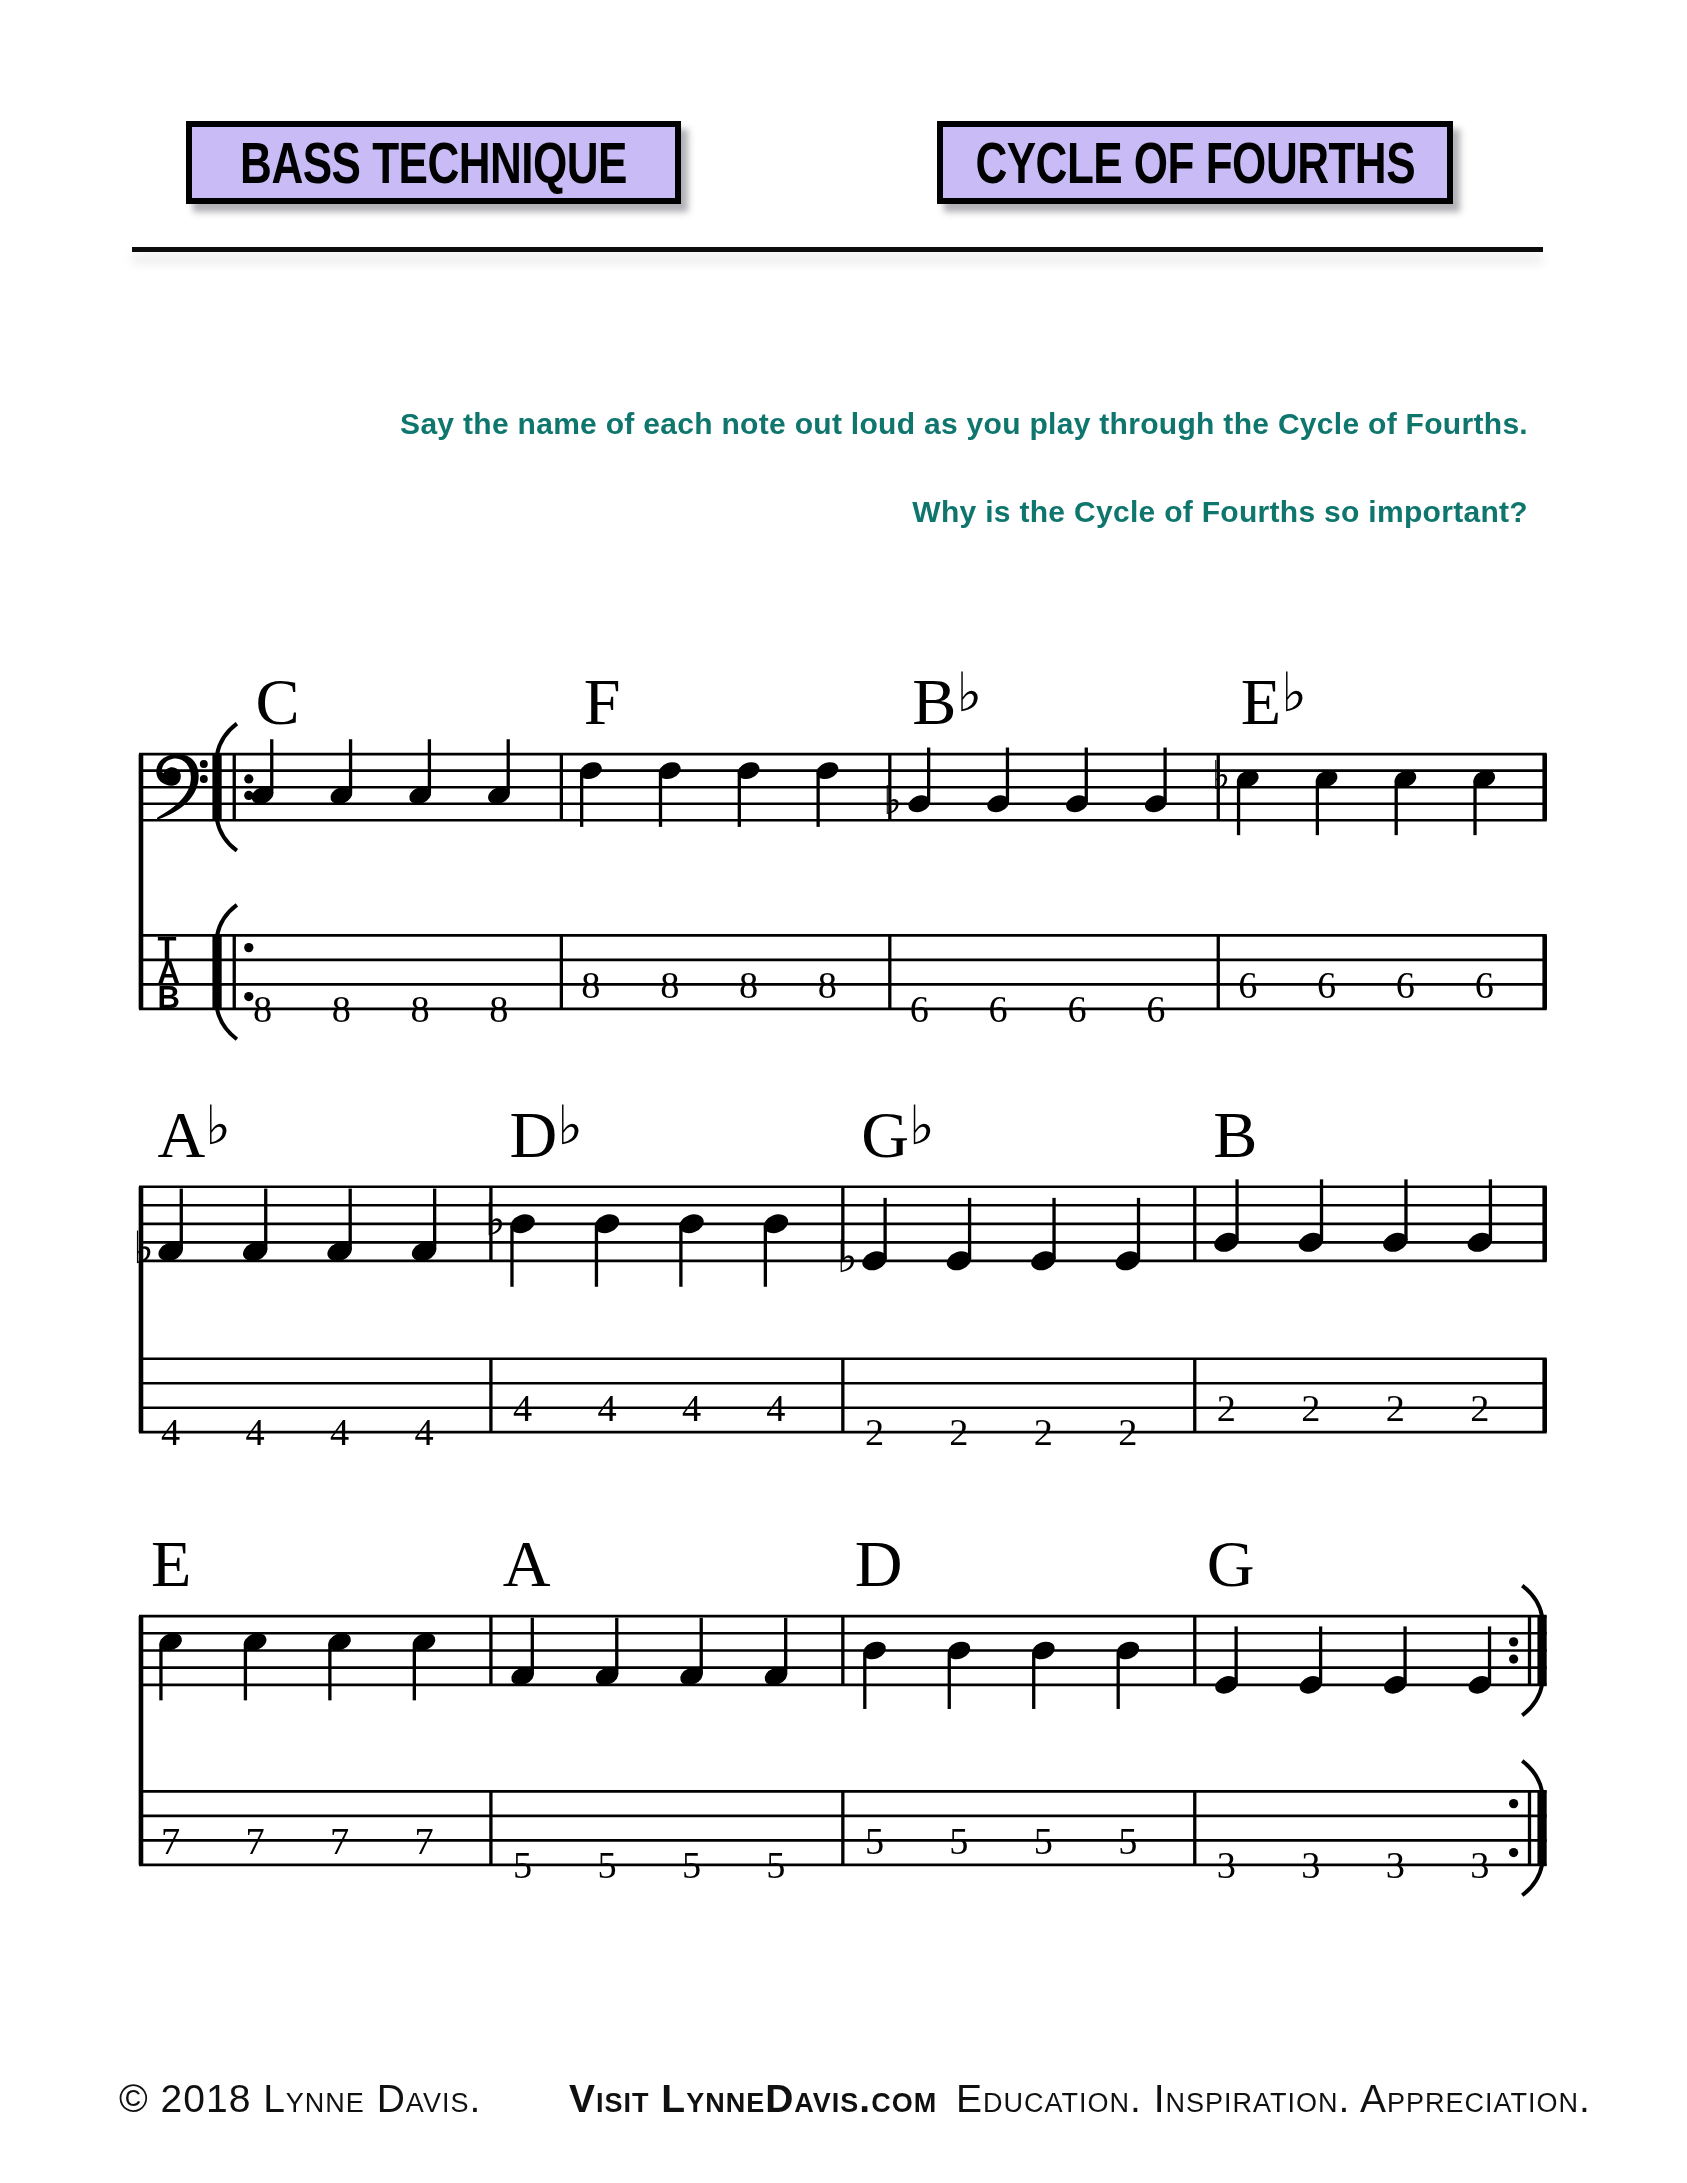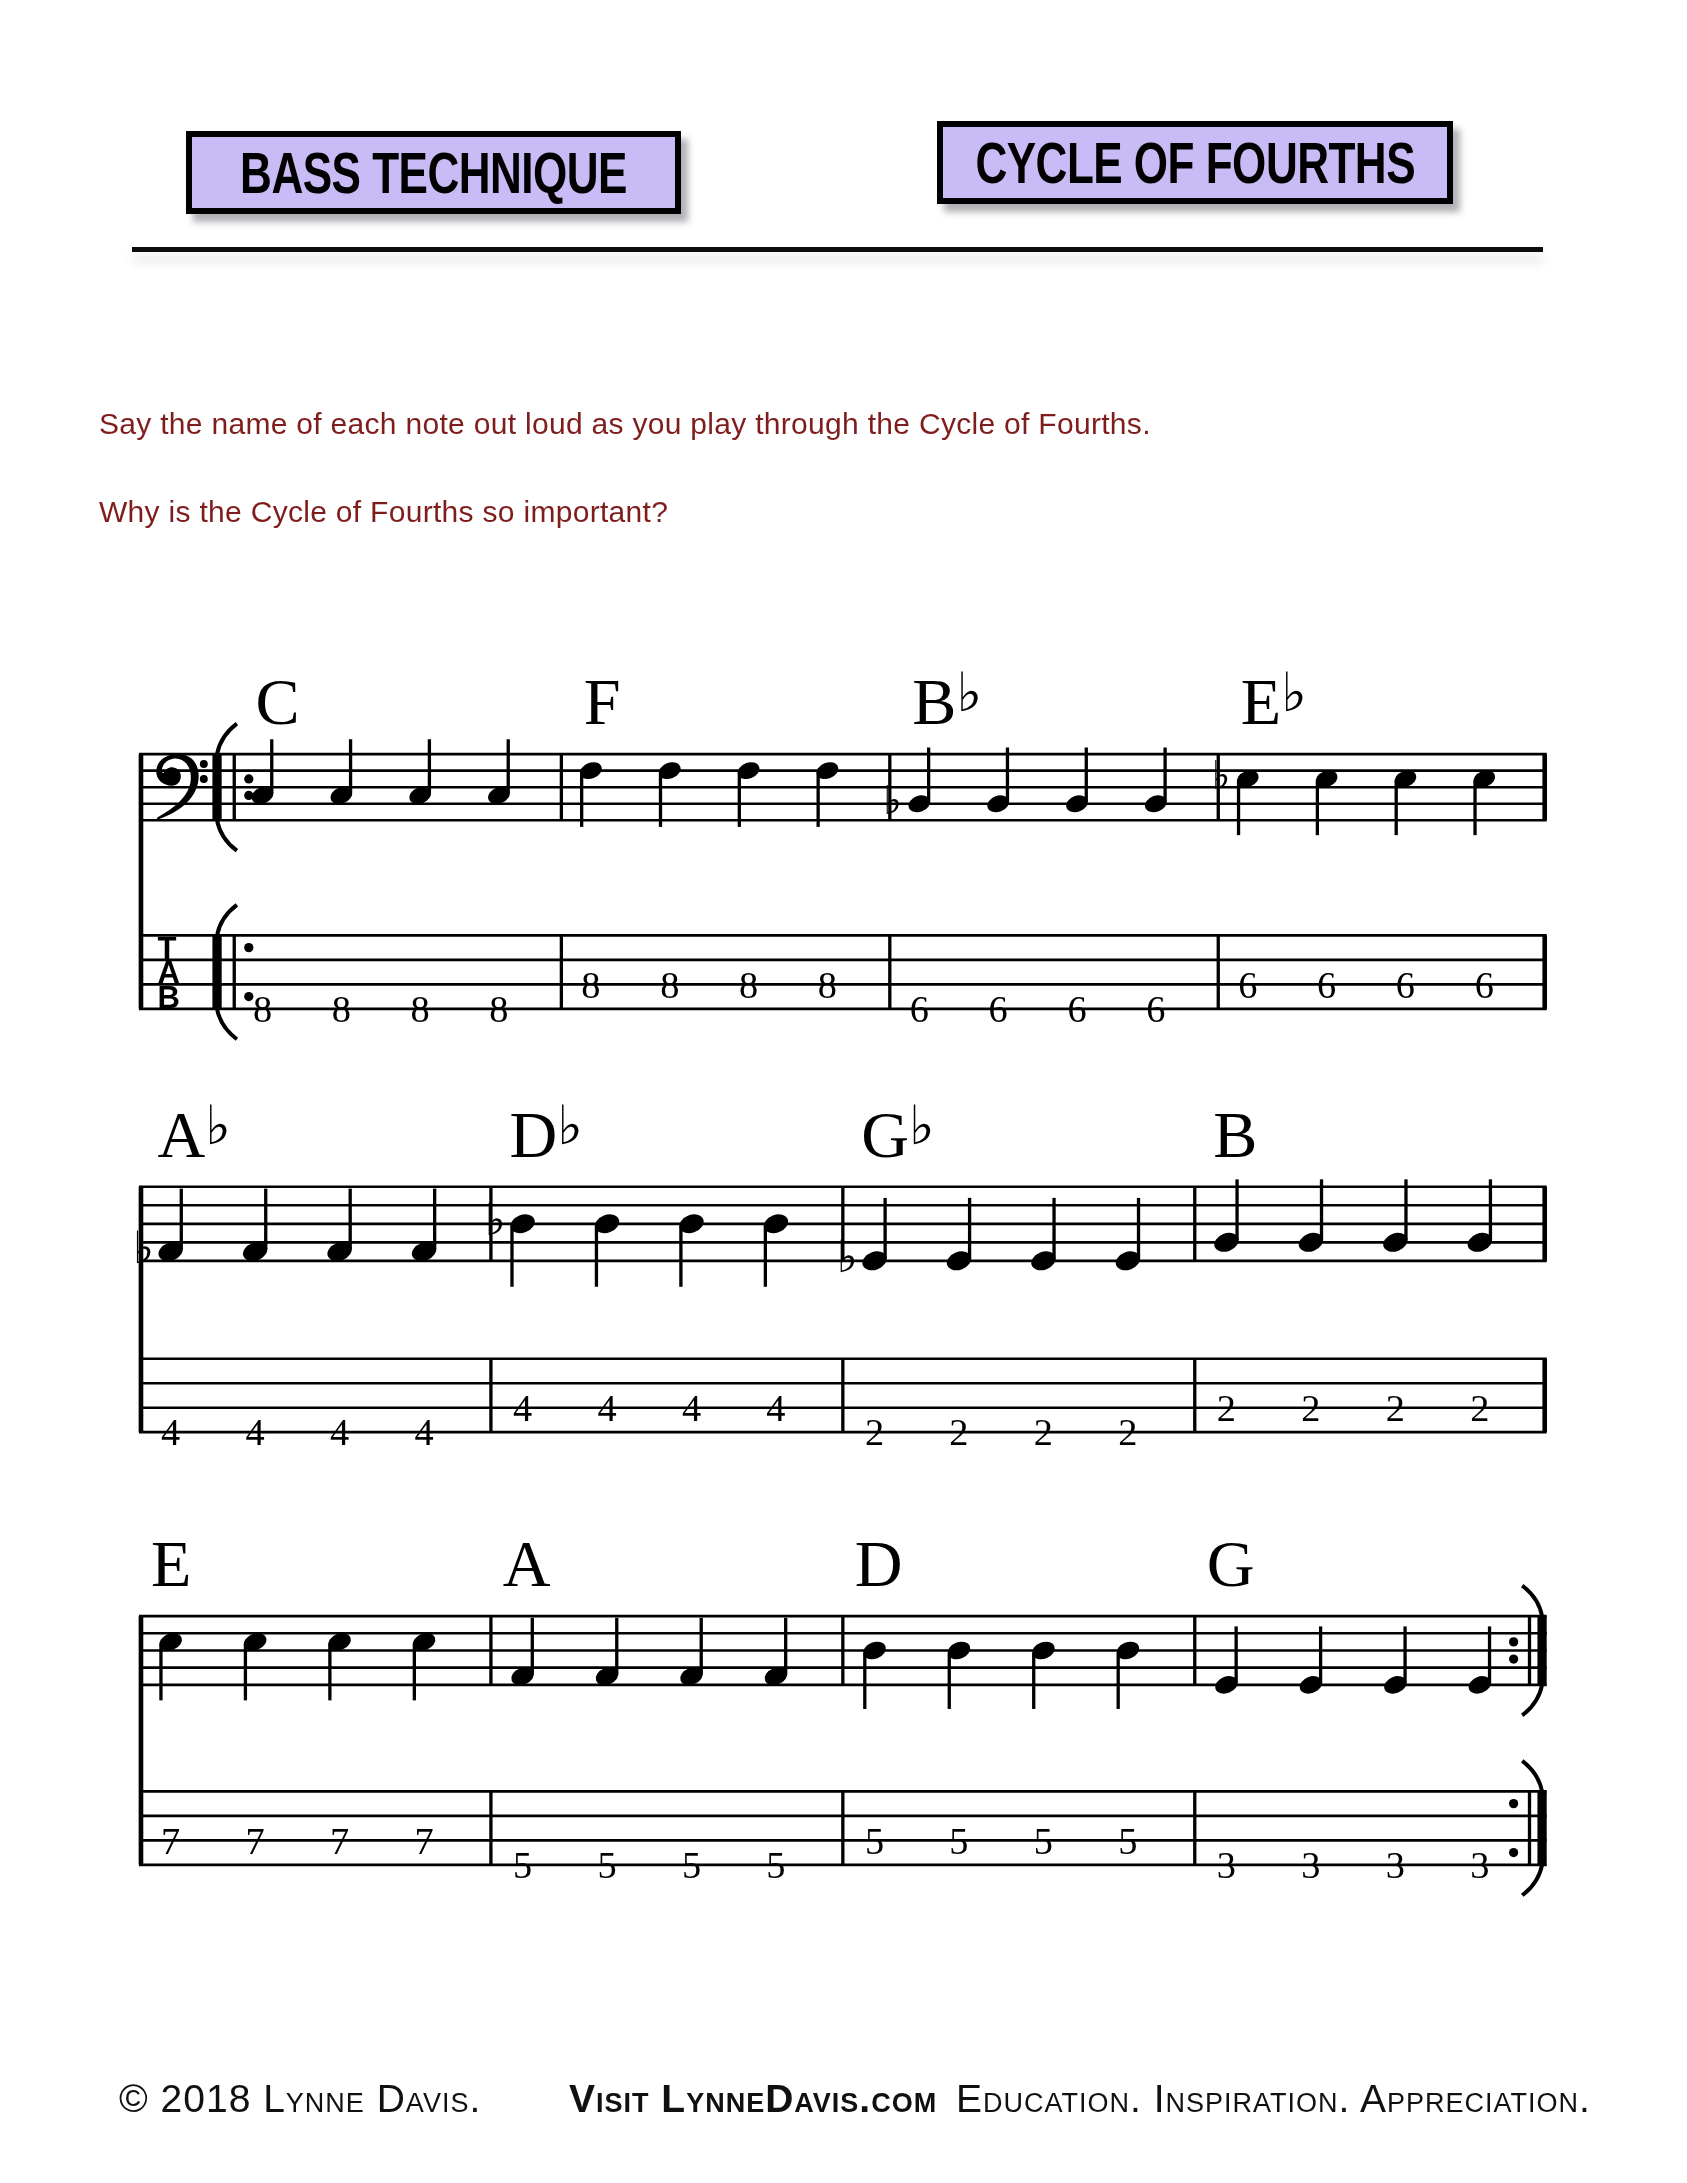--- a/index.html
+++ b/index.html
@@ -10,29 +10,29 @@
   .title-box{
     position:absolute;top:121px;height:83px;box-sizing:border-box;
     background:#c9bbf5;border:6px solid #000;
     display:flex;align-items:center;justify-content:center;
     box-shadow:6.6px 8px 6.6px rgba(80,80,90,0.45);
   }
   .title-box .title-text{
     font-weight:bold;font-size:58px;line-height:1;white-space:nowrap;
     transform:scaleX(0.76);letter-spacing:-0.7px;color:#000;
   }
-  #box-left{left:186px;width:495px;margin-top:10px;}
+  #box-left{left:186px;width:495px;}
   #box-right{left:937px;width:516px;}
   .divider{
     position:absolute;left:132px;top:247px;width:1411px;height:4.6px;background:#0c0c0c;
     box-shadow:0 9.3px 12px rgba(0,0,0,0.15);
   }
   .instr{
-    position:absolute;left:99px;width:1429px;text-align:left;
-    font-size:30px;line-height:1.2;letter-spacing:0.3px;color:#7f1d1d;font-weight:normal;
+    position:absolute;left:99px;width:1429px;text-align:right;
+    font-size:30px;line-height:1.2;letter-spacing:0.3px;color:#0f766e;font-weight:bold;
   }
   #instr1{top:376px;}
   #instr2{top:464px;}
   #instr3{top:506px;}
   #score-svg{position:absolute;left:0;top:0;}
   .footer span{
     position:absolute;top:2077px;font-variant:small-caps;font-size:39px;
     letter-spacing:1px;color:#101010;white-space:nowrap;
   }
   #footer-copyright{left:119px;}

